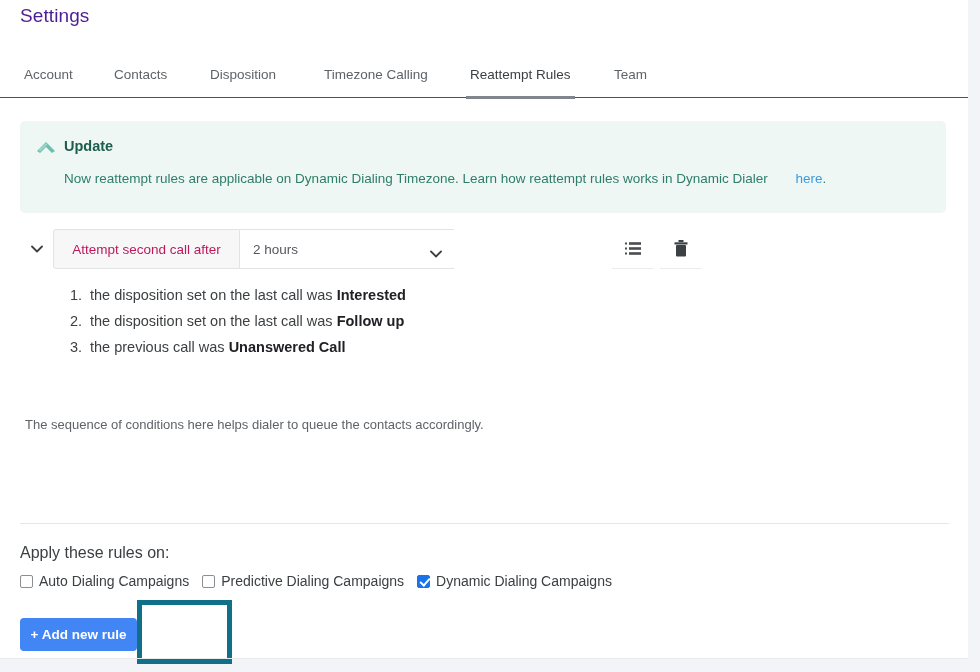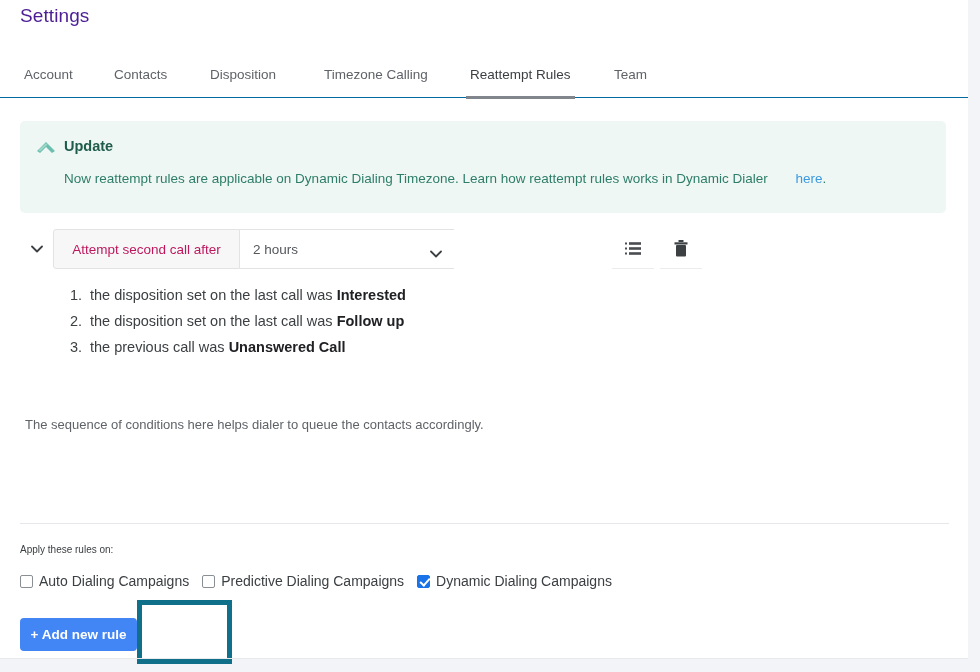--- a/index.html
+++ b/index.html
@@ -192,21 +192,21 @@
     left: 20px; top: 523px;
     width: 929px;
     height: 1px;
     background: #e6e7ea;
   }
 
   
   .apply-label {
     position: absolute;
     left: 20px; top: 544px;
-    font-size: 10px;
+    font-size: 16px;
     color: #3c4043;
   }
   .checkbox-row {
     position: absolute;
     left: 20px; top: 571px;
     height: 20px;
     display: flex;
     align-items: center;
     font-size: 14px;
     color: #3c4043;

